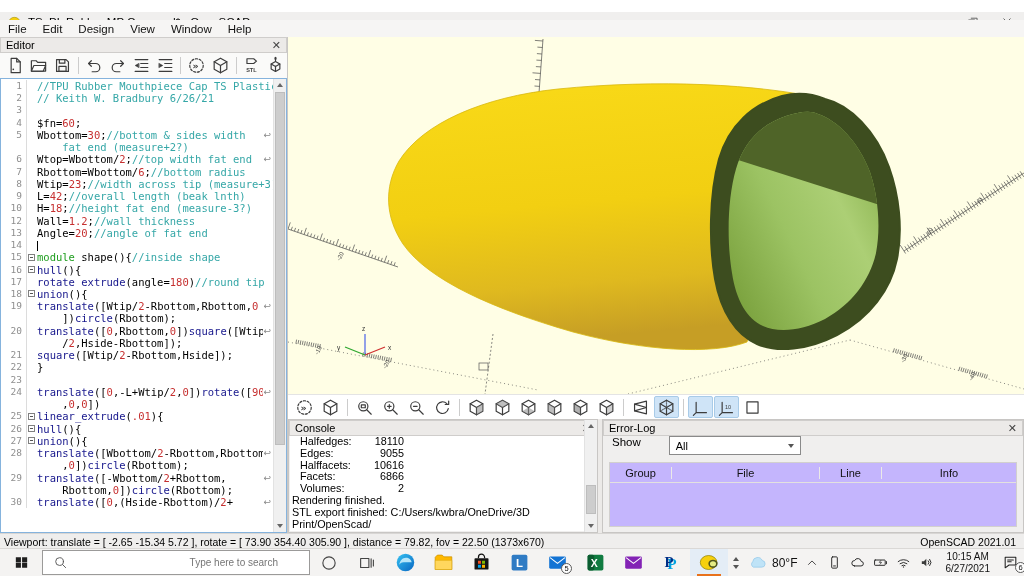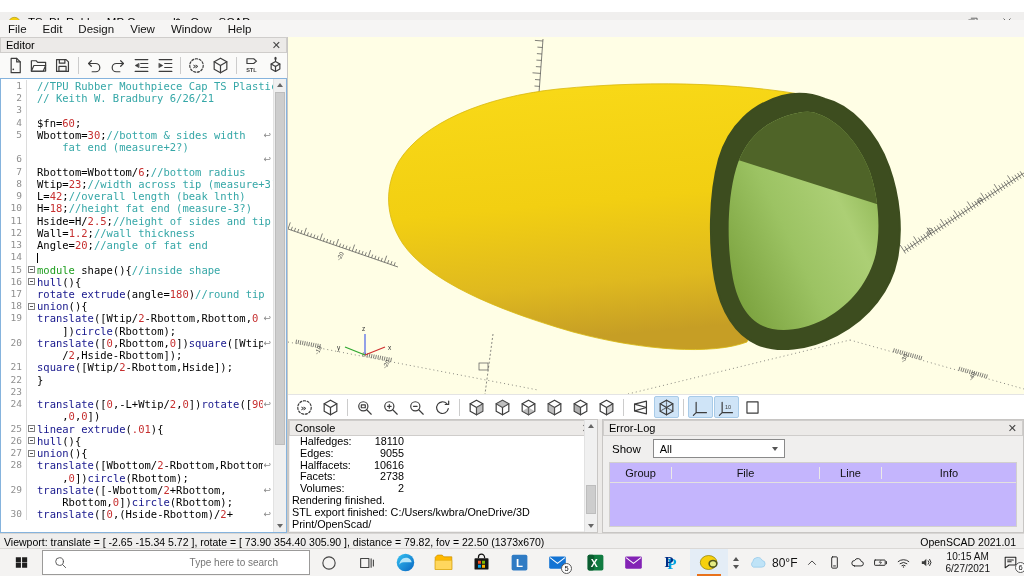--- a/index.html
+++ b/index.html
@@ -46,21 +46,21 @@
   .bottom-panels{position:absolute;top:382px;left:0;right:0;bottom:0;display:flex;}
   .console-panel{width:310px;flex:none;position:relative;background:#f0efee;border:1px solid #c8c6c4;box-sizing:border-box;}
   .console-body{position:absolute;top:16px;left:1px;right:1px;bottom:1px;background:#fff;overflow:hidden;font-size:10.8px;color:#000;}
   .stat-row{display:flex;padding-left:10px;line-height:11.8px;}
   .stat-lbl{width:62px;}
   .stat-val{width:42px;text-align:right;}
   .cline{line-height:11.8px;padding-left:2px;}
   .cons-scroll{position:absolute;right:0;top:0;bottom:0;width:13px;background:#f0f0f0;border-left:1px solid #e2e2e2;box-sizing:border-box;}
   .v-splitter{width:4px;flex:none;background:#eceae8;}
   .errorlog-panel{flex:1;position:relative;background:#f0efee;border:1px solid #c8c6c4;box-sizing:border-box;}
-  .show-row{display:flex;align-items:center;height:25px;padding-left:9px;gap:12px;font-size:11.5px;color:#000;}
+  .show-row{display:flex;align-items:flex-start;height:25px;padding-left:9px;gap:28px;font-size:11.5px;color:#000;}
   .combo{width:132px;height:19px;background:#fff;border:1px solid #8a8a8a;display:flex;align-items:center;padding-left:6px;font-size:11px;position:relative;box-sizing:border-box;}
   .combo-arrow{position:absolute;right:6px;top:7px;width:0;height:0;border-left:3.5px solid transparent;border-right:3.5px solid transparent;border-top:4px solid #555;}
   .elog-table{position:absolute;top:42px;left:6px;right:6px;bottom:5px;background:#c4b5fd;border:1px solid #d2d0ce;box-sizing:border-box;}
   .elog-head{display:flex;height:19px;border-bottom:1px solid #e3e1df;font-size:11px;align-items:center;color:#111;}
   .elog-col{text-align:center;border-right:1px solid #ebe9e7;box-sizing:border-box;}
   
   .statusbar{position:absolute;left:0;right:0;top:533px;height:15px;background:#efeeed;border-top:1px solid #d8d6d4;display:flex;align-items:center;font-size:10.5px;color:#000;padding:8px 4px;box-sizing:border-box;}
   .status-right{margin-left:auto;padding-right:4px;}
   
   .taskbar{position:absolute;left:0;right:0;top:548px;height:28px;background:#f4f3f2;border-top:1px solid #dad8d6;display:flex;align-items:center;box-sizing:border-box;}
@@ -225,26 +225,25 @@
         </div>
       </div>
     <div class="code-area">
       <div class="code-rows" id="codeRows">
           <div class="crow"><span class="lnum">1</span><span class="cmargin"></span><span class="ctext"><span class="c">//TPU Rubber Mouthpiece Cap TS Plastic</span></span></div>
           <div class="crow"><span class="lnum">2</span><span class="cmargin"></span><span class="ctext"><span class="c">// Keith W. Bradbury 6/26/21</span></span></div>
           <div class="crow"><span class="lnum">3</span><span class="cmargin"></span><span class="ctext"></span></div>
           <div class="crow"><span class="lnum">4</span><span class="cmargin"></span><span class="ctext"><span class="p">$fn</span><span class="p">=</span><span class="n">60</span><span class="p">;</span></span></div>
           <div class="crow"><span class="lnum">5</span><span class="cmargin"></span><span class="ctext"><span class="p">Wbottom</span><span class="p">=</span><span class="n">30</span><span class="p">;</span><span class="c">//bottom &amp; sides width</span></span><span class="wrapmark">↩</span></div>
           <div class="crow"><span class="lnum"></span><span class="cmargin"></span><span class="ctext"><span class="c">    fat end (measure+2?)</span></span></div>
-          <div class="crow"><span class="lnum">6</span><span class="cmargin"></span><span class="wrapmark">↩</span></div>
+          <div class="crow"><span class="lnum">6</span><span class="cmargin"></span><span class="ctext"><span class="p">Wtop</span><span class="p">=</span><span class="p">Wbottom</span><span class="p">/</span><span class="n">2</span><span class="p">;</span><span class="c">//top width fat end</span></span><span class="wrapmark">↩</span></div>
           <div class="crow"><span class="lnum">7</span><span class="cmargin"></span><span class="ctext"><span class="p">Rbottom</span><span class="p">=</span><span class="p">Wbottom</span><span class="p">/</span><span class="n">6</span><span class="p">;</span><span class="c">//bottom radius</span></span></div>
           <div class="crow"><span class="lnum">8</span><span class="cmargin"></span><span class="ctext"><span class="p">Wtip</span><span class="p">=</span><span class="n">23</span><span class="p">;</span><span class="c">//width across tip (measure+3)</span></span></div>
           <div class="crow"><span class="lnum">9</span><span class="cmargin"></span><span class="ctext"><span class="p">L</span><span class="p">=</span><span class="n">42</span><span class="p">;</span><span class="c">//overall length (beak lnth)</span></span></div>
           <div class="crow"><span class="lnum">10</span><span class="cmargin"></span><span class="ctext"><span class="p">H</span><span class="p">=</span><span class="n">18</span><span class="p">;</span><span class="c">//height fat end (measure-3?)</span></span></div>
-          <div class="crow"><span class="lnum">11</span><span class="cmargin"></span><span class="ctext"><span class="p">Hside</span><span class="p">=</span><span class="p">H</span><span class="p">/</span><span class="n">2.5</span><span class="p">;</span><span class="c">//height of sides and tip</span></span></div>
           <div class="crow"><span class="lnum">12</span><span class="cmargin"></span><span class="ctext"><span class="p">Wall</span><span class="p">=</span><span class="n">1.2</span><span class="p">;</span><span class="c">//wall thickness</span></span></div>
           <div class="crow"><span class="lnum">13</span><span class="cmargin"></span><span class="ctext"><span class="p">Angle</span><span class="p">=</span><span class="n">20</span><span class="p">;</span><span class="c">//angle of fat end</span></span></div>
           <div class="crow"><span class="lnum">14</span><span class="cmargin"></span><span class="ctext"><span class="cursor"></span></span></div>
           <div class="crow"><span class="lnum">15</span><span class="cmargin"><span class="fold-box"></span></span><span class="ctext"><span class="k">module</span><span class="p"> shape(){</span><span class="c">//inside shape</span></span></div>
           <div class="crow"><span class="lnum">16</span><span class="cmargin"><span class="fold-box"></span></span><span class="ctext"><span class="b">hull</span><span class="p">(){</span></span></div>
           <div class="crow"><span class="lnum">17</span><span class="cmargin"></span><span class="ctext"><span class="b">rotate_extrude</span><span class="p">(angle=</span><span class="n">180</span><span class="p">)</span><span class="c">//round tip</span></span></div>
           <div class="crow"><span class="lnum">18</span><span class="cmargin"><span class="fold-box"></span></span><span class="ctext"><span class="b">union</span><span class="p">(){</span></span></div>
           <div class="crow"><span class="lnum">19</span><span class="cmargin"></span><span class="ctext"><span class="b">translate</span><span class="p">([Wtip/</span><span class="n">2</span><span class="p">-Rbottom,Rbottom,</span><span class="n">0</span></span><span class="wrapmark">↩</span></div>
           <div class="crow"><span class="lnum"></span><span class="cmargin"></span><span class="ctext"><span class="p">    ])</span><span class="b">circle</span><span class="p">(Rbottom);</span></span></div>
           <div class="crow"><span class="lnum">20</span><span class="cmargin"></span><span class="ctext"><span class="b">translate</span><span class="p">([</span><span class="n">0</span><span class="p">,Rbottom,</span><span class="n">0</span><span class="p">])</span><span class="b">square</span><span class="p">([Wtip</span></span><span class="wrapmark">↩</span></div>
@@ -674,21 +673,21 @@
             <div class="stat-row">
               <span class="stat-lbl">Edges:</span>
               <span class="stat-val">9055</span>
             </div>
             <div class="stat-row">
               <span class="stat-lbl">Halffacets:</span>
               <span class="stat-val">10616</span>
             </div>
             <div class="stat-row">
               <span class="stat-lbl">Facets:</span>
-              <span class="stat-val">2738</span>
+              <span class="stat-val">6866</span>
             </div>
             <div class="stat-row">
               <span class="stat-lbl">Volumes:</span>
               <span class="stat-val">2</span>
             </div>
             <div class="cline">Rendering finished.</div>
             <div class="cline">STL export finished: C:/Users/kwbra/OneDrive/3D Print/OpenScad/</div>
             <div class="cline">Thin_TSPL_Cap.stl</div>
           </div>
         <div class="cons-scroll">

